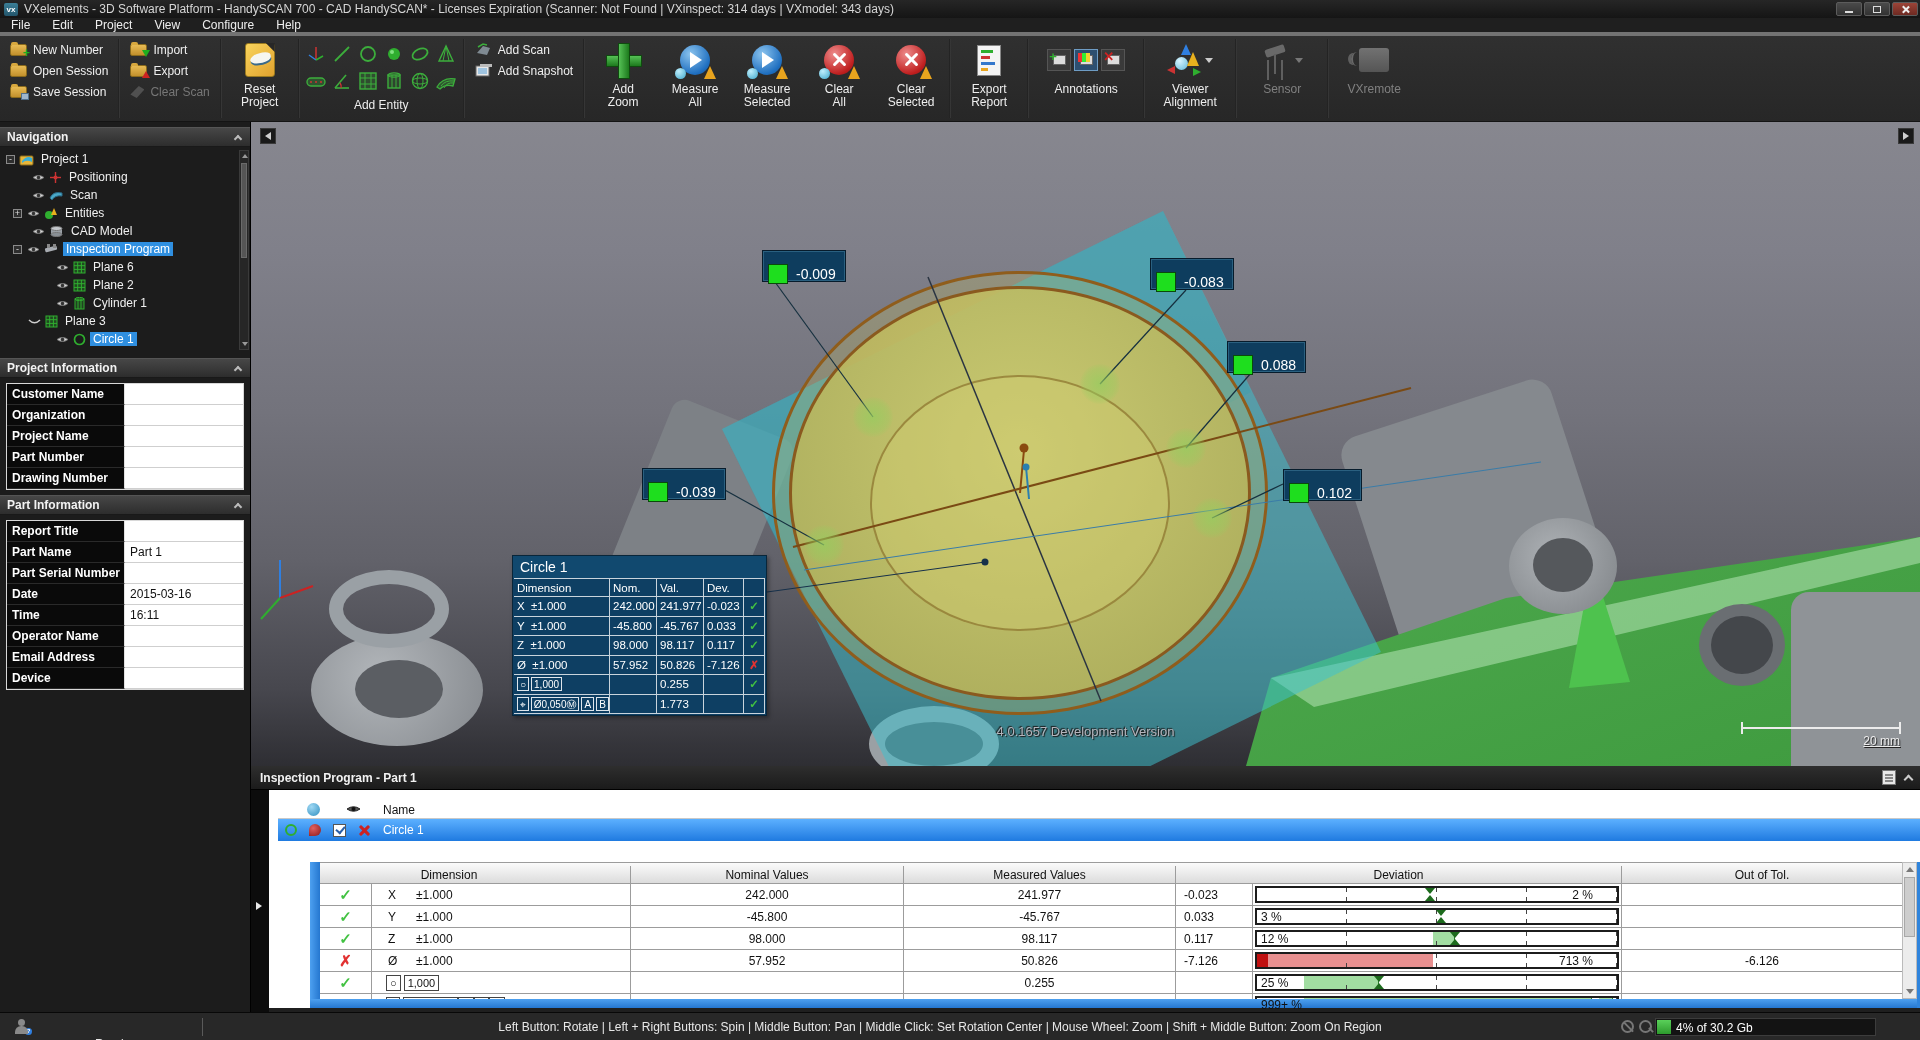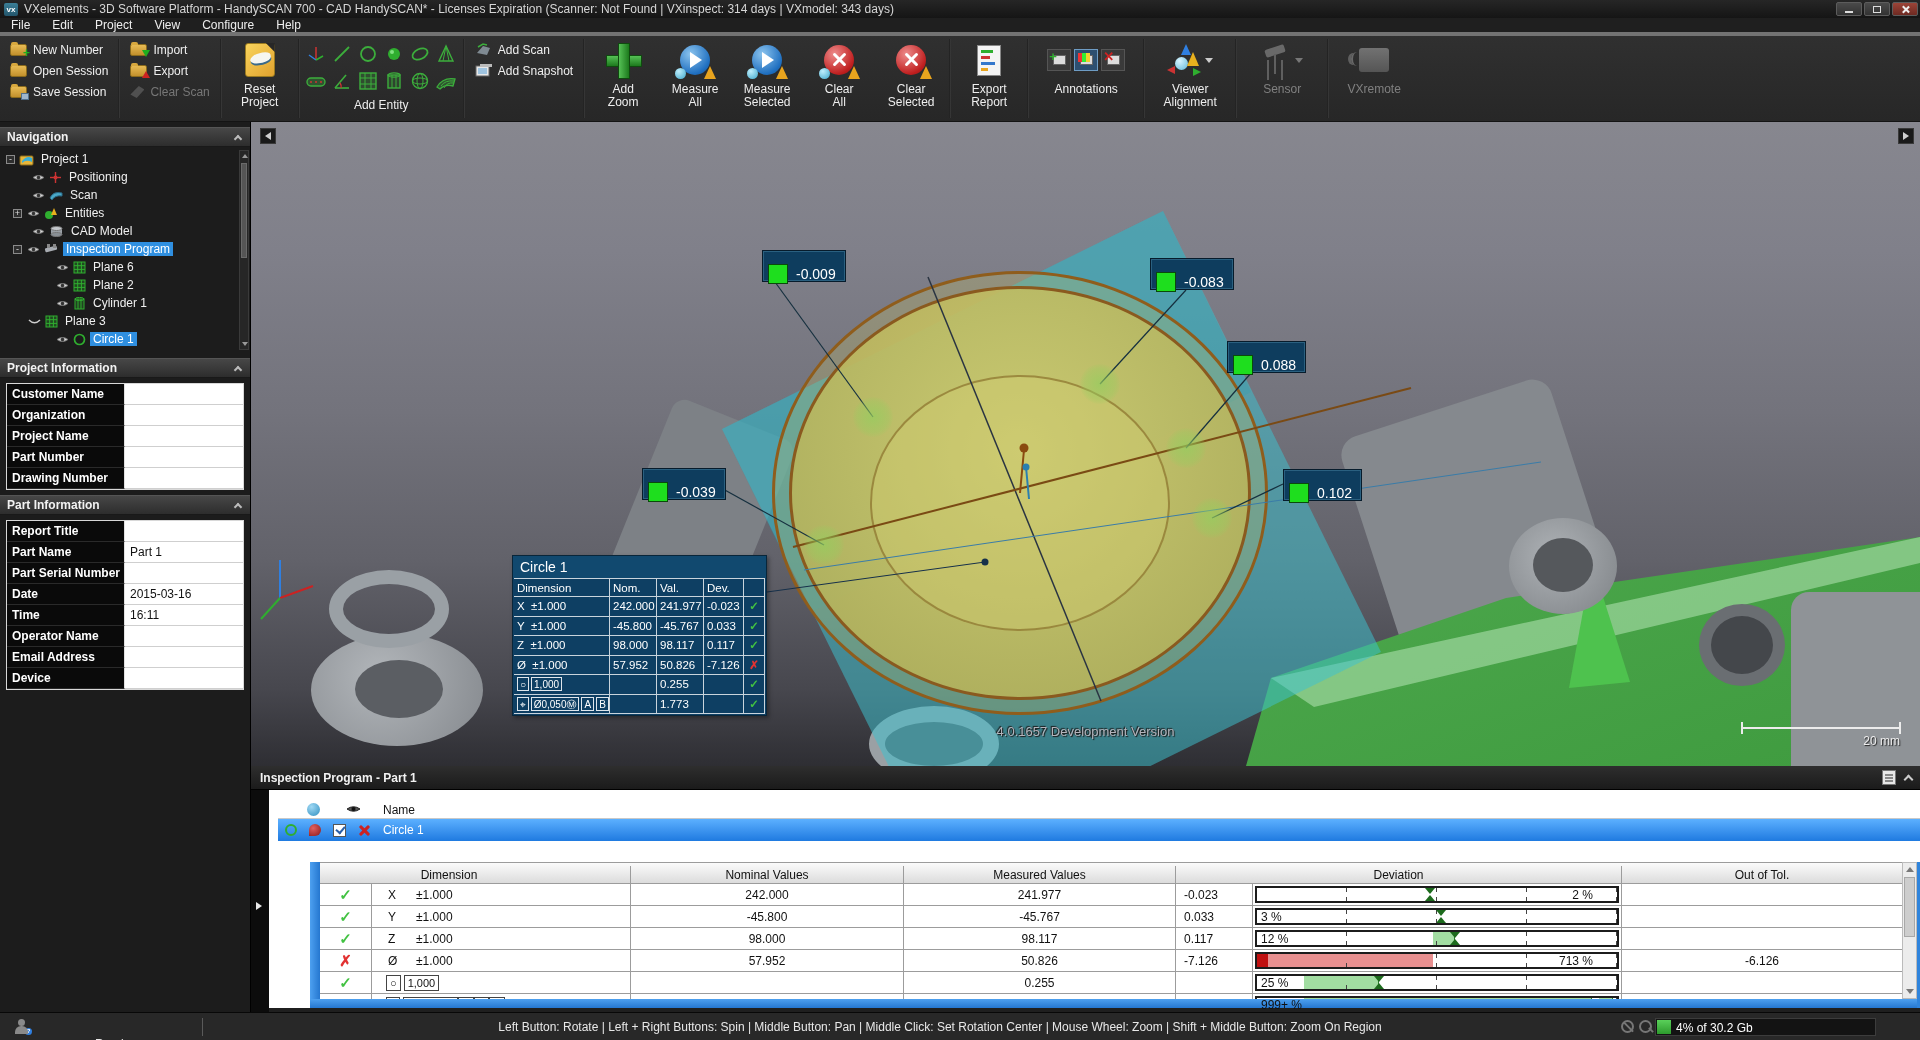--- a/index.html
+++ b/index.html
@@ -150,21 +150,21 @@
   .anno{position:absolute;height:32px;background:#0e3d5e;border:1px solid #071c2c;box-shadow:0 0 0 1px #2a6080 inset;
         display:flex;align-items:center;padding:16px 9px 0 5px;z-index:7;}
   .anno .chip{width:20px;height:20px;background:#1ede1e;border:1px solid #0a4a0a;margin-right:8px;}
   .anno .aval{color:#fff;font-size:14px;}
   .collapse-tab{position:absolute;top:6px;width:16px;height:16px;background:#1a1a1a;border:1px solid #3a3a3a;
         display:flex;align-items:center;justify-content:center;z-index:8;}
   .tri-l{width:0;height:0;border-top:4px solid transparent;border-bottom:4px solid transparent;border-right:6px solid #cfcfcf;}
   .tri-r{width:0;height:0;border-top:4px solid transparent;border-bottom:4px solid transparent;border-left:6px solid #cfcfcf;}
   .version{position:absolute;left:0;right:0;top:602px;text-align:center;color:#b4b4bc;font-size:13px;z-index:7;
         text-shadow:1px 1px 1px #1a1a1a,-1px -1px 1px #1a1a1a;}
-  .scalelabel{position:absolute;right:20px;top:612px;z-index:7;color:#ececec;text-shadow:1px 1px 1px #222;}
+  .scalelabel{position:absolute;right:20px;top:612px;z-index:7;color:#ececec;text-shadow:1px 1px 1px #222;text-decoration:underline;}
 
   
   .ovl-table{position:absolute;left:261px;top:433px;width:255px;background:#0e3f63;border:1px solid #09263a;
         z-index:6;color:#fff;font-size:11.5px;box-shadow:2px 2px 4px rgba(0,0,0,.35);}
   .ovl-title{height:22px;display:flex;align-items:center;padding-left:7px;font-size:14px;background:#11496f;}
   .ovl-grid{border-top:1px solid #c9d4dc;margin:0 1px 1px 1px;}
   .ovl-row{display:grid;grid-template-columns:96px 47px 47px 40px 1fr;height:19.5px;}
   .ovl-row.hdr{height:18px;}
   .ovl-cell{border-right:1px solid #c9d4dc;border-bottom:1px solid #c9d4dc;display:flex;align-items:center;
         padding:0 3px;overflow:hidden;white-space:nowrap;}

